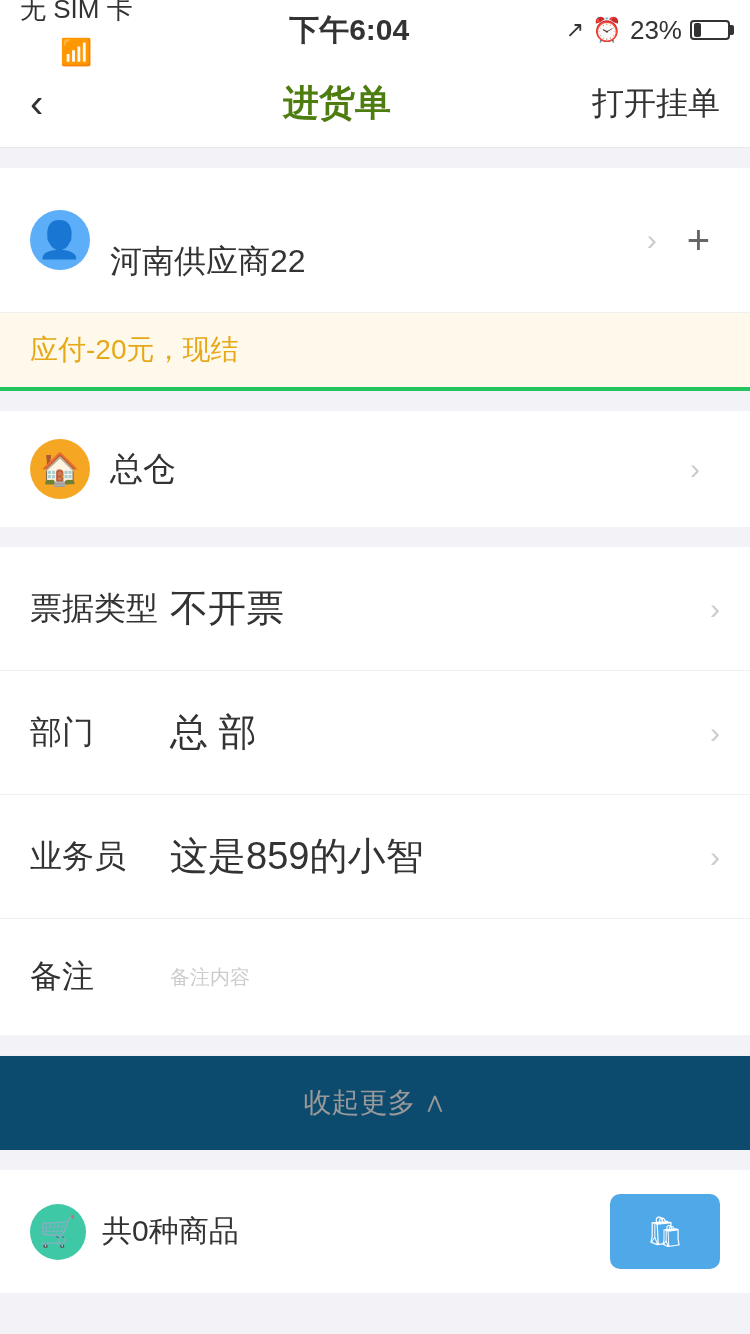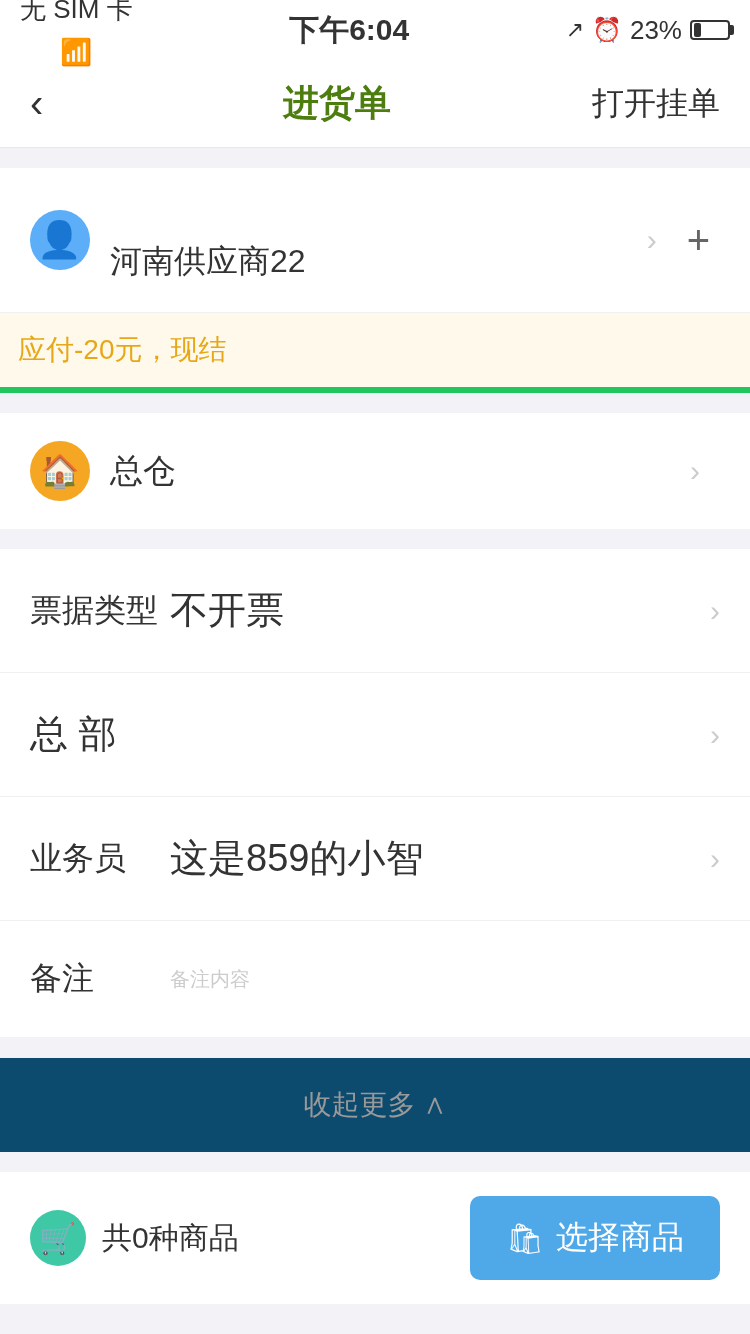--- a/index.html
+++ b/index.html
@@ -153,24 +153,24 @@
     .plus-btn {
       font-size: 40px;
       color: #666;
       cursor: pointer;
       padding: 0 10px;
     }
 
     
     .notice-bar {
       background: #fff9ec;
-      padding: 18px 18px;
+      padding: 18px 30px;
       font-size: 28px;
       color: #e6a817;
-      border-bottom: 6px solid #22c55e;
+      border-bottom: 4px solid #22c55e;
     }
 
     
     .warehouse-row {
       display: flex;
       align-items: center;
       padding: 28px 30px;
       background: #fff;
     }
     .warehouse-icon-wrap {
@@ -356,20 +356,21 @@
 
 <div class="form-section">
 
   <div class="form-row">
     <span class="form-label">票据类型</span>
     <span class="form-value">不开票</span>
     <span class="form-chevron">›</span>
   </div>
 
   <div class="form-row">
+    <span class="form-label">部门</span>
     <span class="form-value">总 部</span>
     <span class="form-chevron">›</span>
   </div>
 
   <div class="form-row">
     <span class="form-label">业务员</span>
     <span class="form-value">这是859的小智</span>
     <span class="form-chevron">›</span>
   </div>
 
@@ -385,17 +386,16 @@
 
 <div class="bottom-bar">
   <div class="product-count-wrap">
     <div class="product-icon-wrap">
       <span class="product-icon">🛒</span>
     </div>
     <span class="product-count-text">共0种商品</span>
   </div>
   <button class="select-btn">
     <span class="select-btn-icon">🛍</span>
-    <span>选择商品</span>
   </button>
 </div>
 
 <div class="page-bg"></div>
 
 </body></html>

